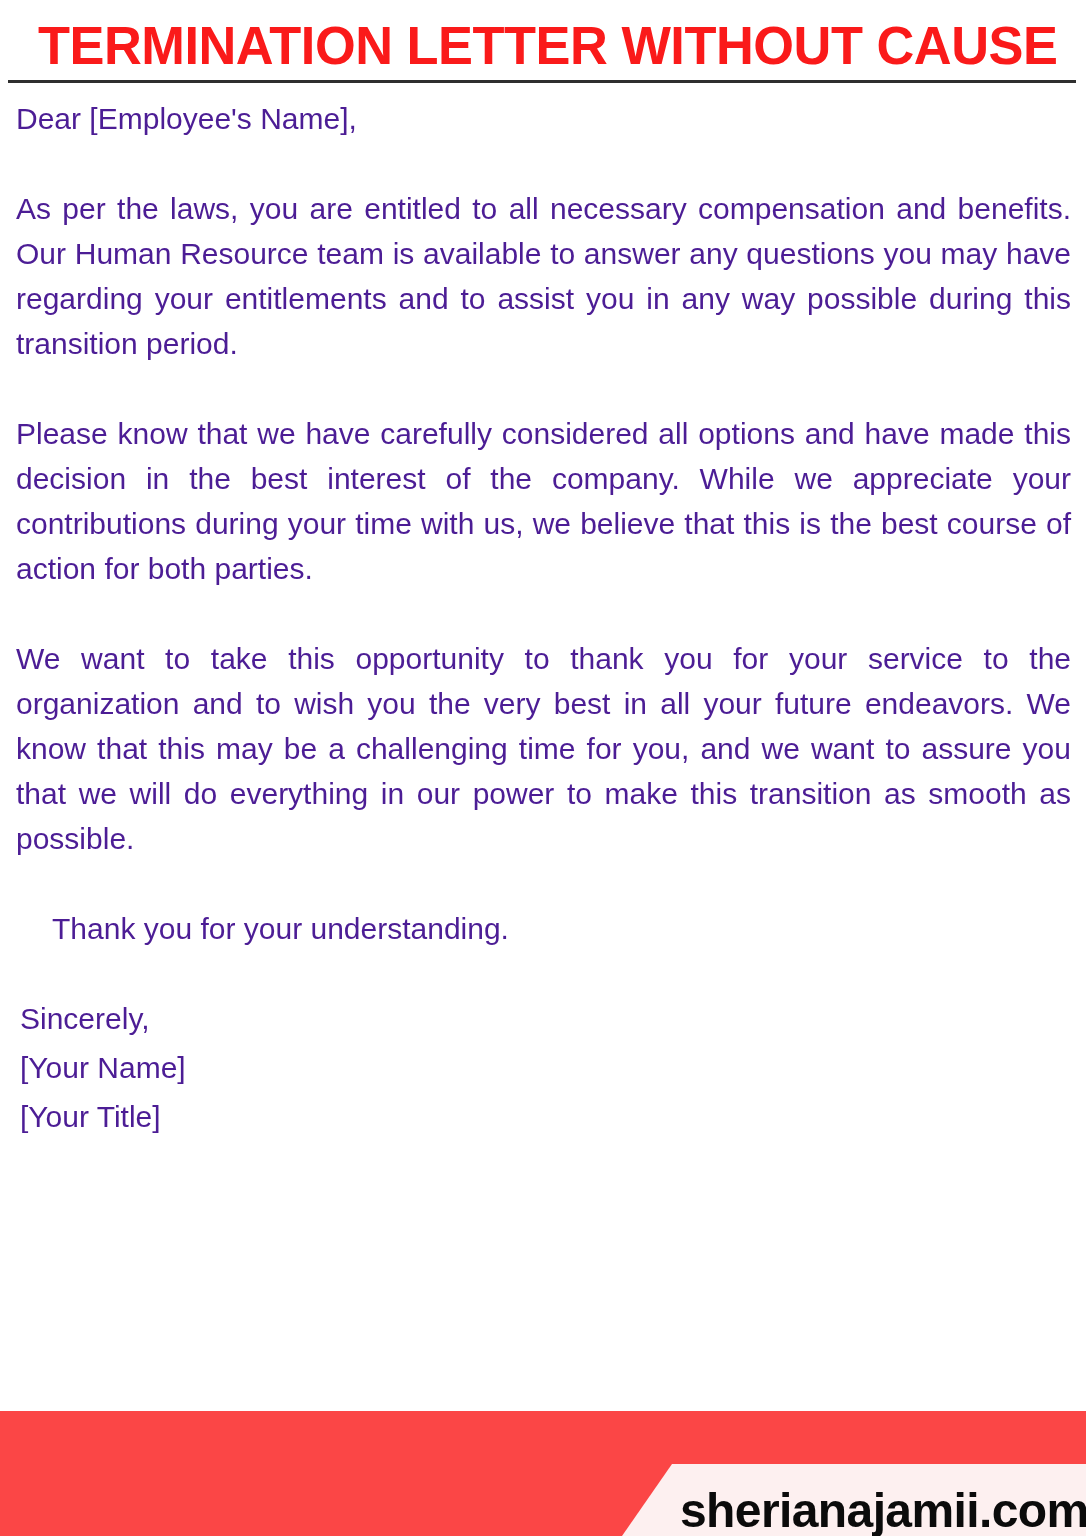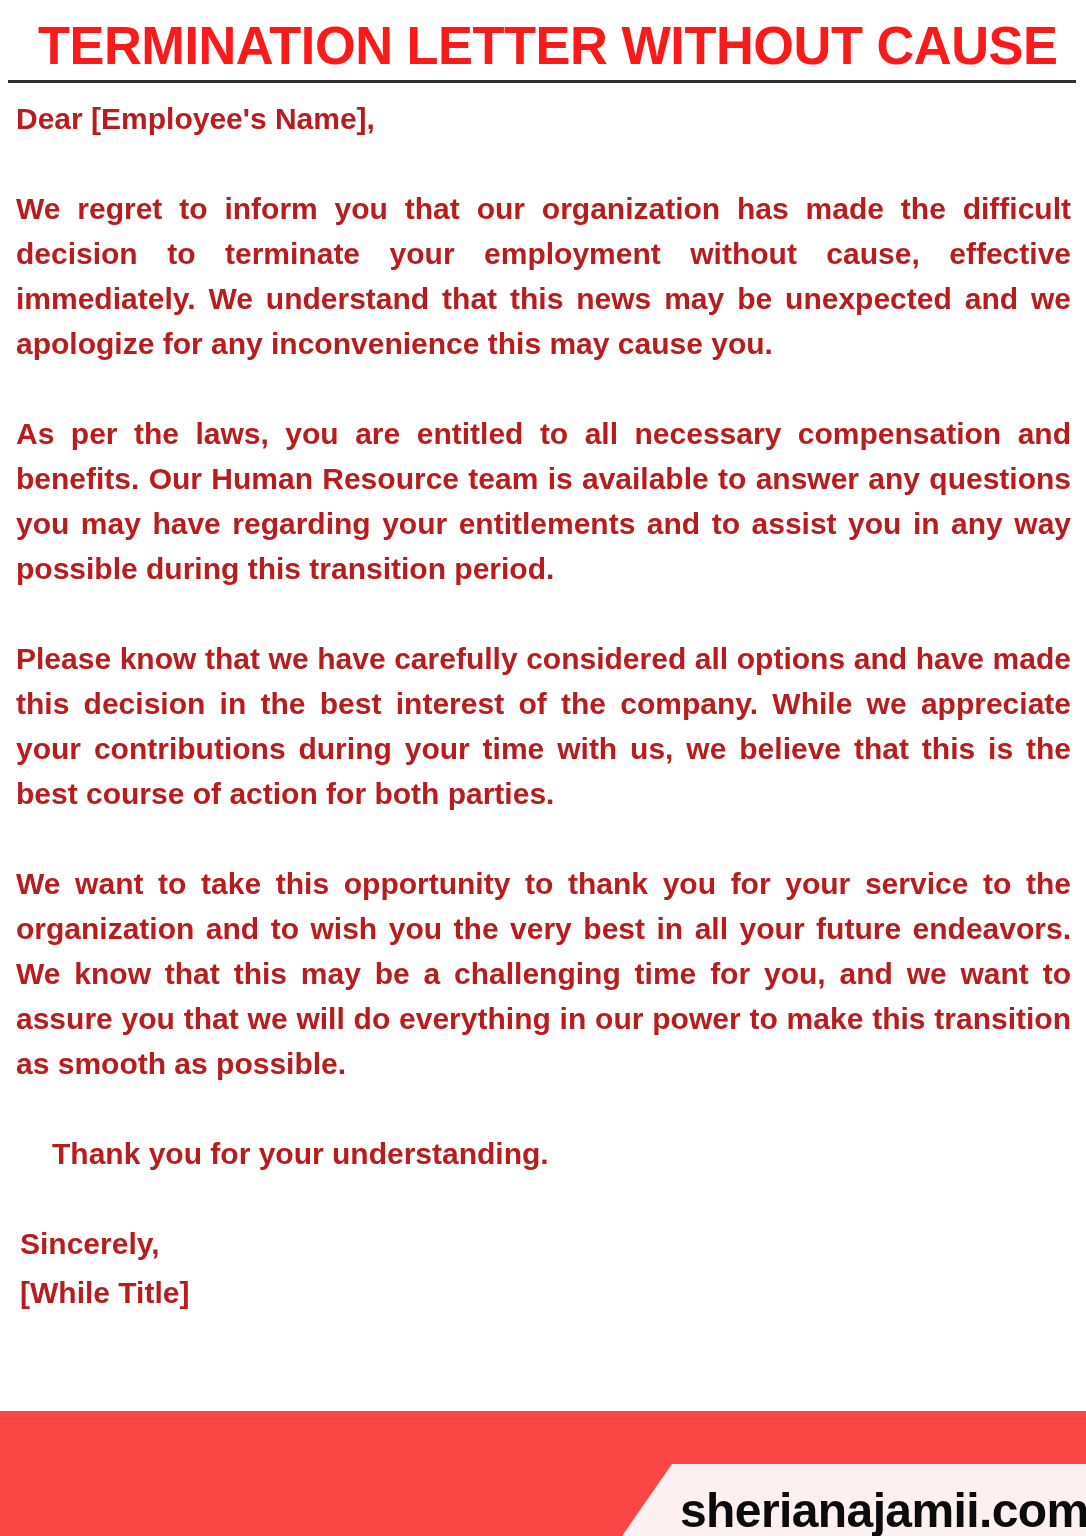--- a/index.html
+++ b/index.html
@@ -56,24 +56,24 @@
     height: 3px;
     background: #2f2f2f;
   }
 
   
   .letter-body {
     position: absolute;
     left: 16px;
     top: 96px;
     width: 1055px;
-    color: #b91c1c;
+    color: #4c1d95;
     font-size: 30px;
     line-height: 45px;
-    font-weight: 700;
+    font-weight: 400;
   }
 
   .letter-body p {
     margin: 0 0 45px 0;
     text-align: justify;
     text-justify: inter-word;
     -webkit-hyphens: none;
     hyphens: none;
   }
 
@@ -140,33 +140,33 @@
 
   <div class="doc-header">
     <h1 class="doc-title">TERMINATION LETTER WITHOUT CAUSE</h1>
     <div class="title-rule"></div>
   </div>
 
   <div class="letter-body">
 
     <p class="salutation">Dear [Employee's Name],</p>
 
-    <p>We regret to inform you that our organization has made the difficult decision to terminate your employment without cause, effective immediately. We understand that this news may be unexpected and we apologize for any inconvenience this may cause you.</p>
 
     <p>As per the laws, you are entitled to all necessary compensation and benefits. Our Human Resource team is available to answer any questions you may have regarding your entitlements and to assist you in any way possible during this transition period.</p>
 
     <p>Please know that we have carefully considered all options and have made this decision in the best interest of the company. While we appreciate your contributions during your time with us, we believe that this is the best course of action for both parties.</p>
 
     <p>We want to take this opportunity to thank you for your service to the organization and to wish you the very best in all your future endeavors. We know that this may be a challenging time for you, and we want to assure you that we will do everything in our power to make this transition as smooth as possible.</p>
 
     <p class="flush">Thank you for your understanding.</p>
 
     <div class="signature-block">
       <span class="sig-line">Sincerely,</span>
-      <span class="sig-line">[While Title]</span>
+      <span class="sig-line">[Your Name]</span>
+      <span class="sig-line">[Your Title]</span>
     </div>
 
   </div>
 
   <div class="doc-footer">
     <div class="footer-panel"></div>
   </div>
 
   <div class="footer-site">sherianajamii.com</div>
 

